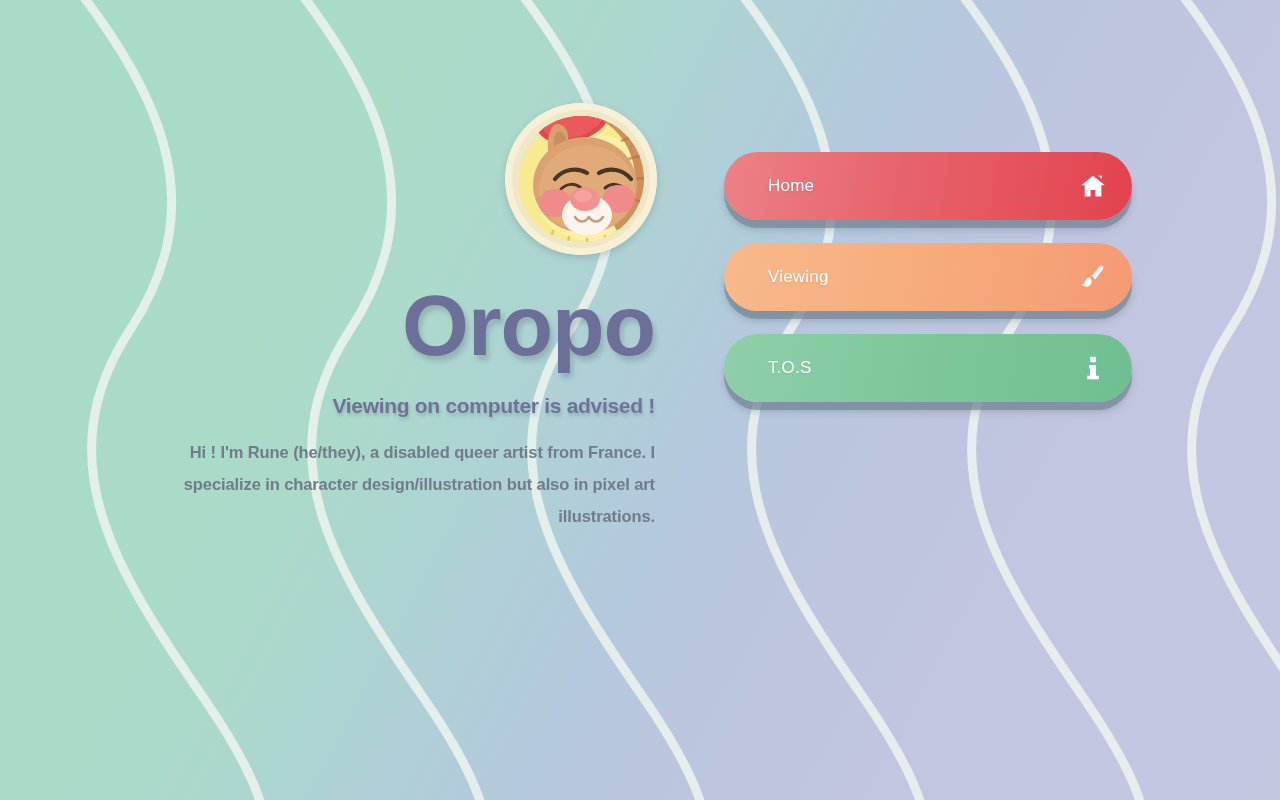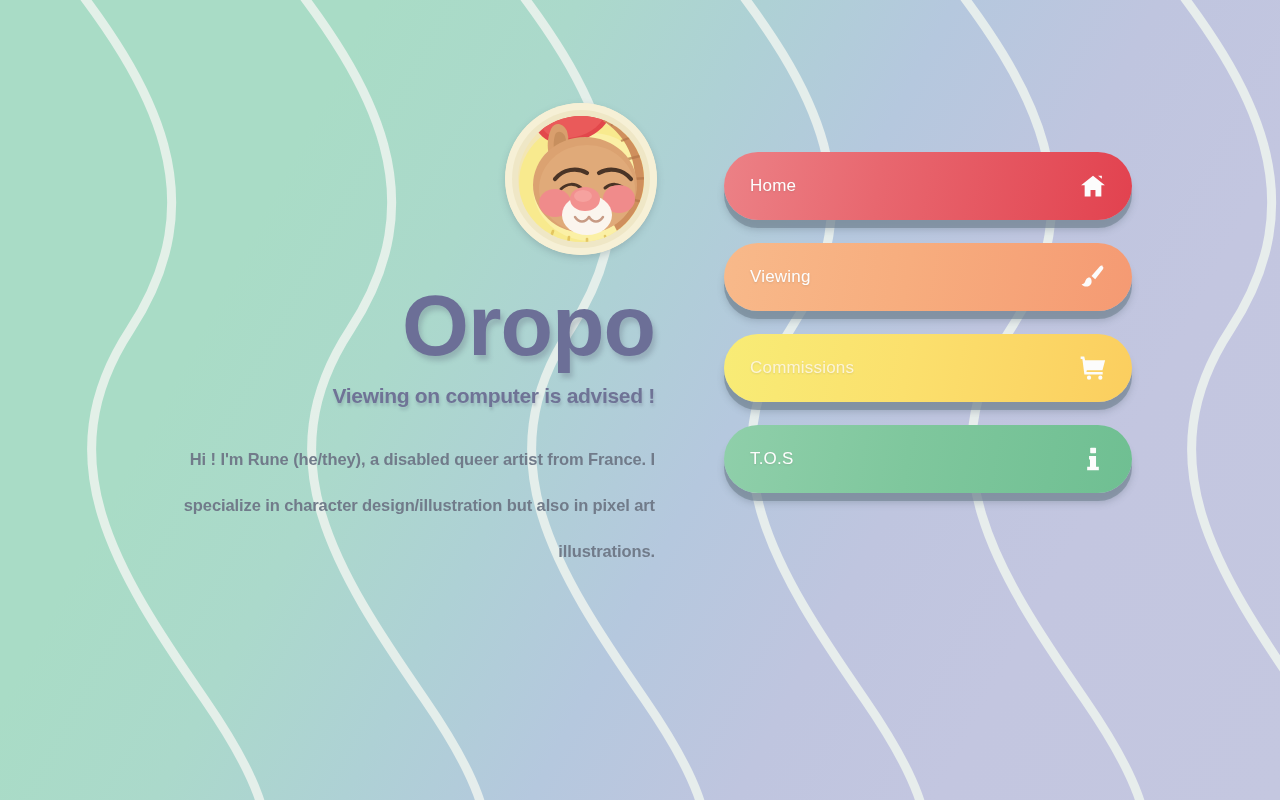--- a/index.html
+++ b/index.html
@@ -70,39 +70,39 @@
     font-weight: 700;
     letter-spacing: -1px;
     line-height: 1;
     color: #6c6f97;
     text-shadow: 3px 5px 5px rgba(98,110,128,0.33);
   }
 
   #subtitle {
     position: absolute;
     left: 0;
-    top: 384px;
+    top: 394px;
     width: 655px;
     text-align: right;
     font-size: 21px;
     font-weight: 700;
     letter-spacing: -0.3px;
     color: #6f7396;
     text-shadow: 1px 3px 3px rgba(98,110,128,0.3);
   }
 
   #bio {
     position: absolute;
     left: 155px;
     top: 436px;
     width: 500px;
     text-align: right;
     font-size: 16.5px;
     font-weight: 700;
-    line-height: 46px;
+    line-height: 32px;
     color: #717b8a;
     letter-spacing: -0.1px;
   }
 
   #contact {
     position: absolute;
     left: 0;
     top: 560px;
     width: 1280px;
     text-align: center;
@@ -145,21 +145,21 @@
     cursor: pointer;
     font-family: "Liberation Sans", sans-serif;
     text-align: left;
     padding: 0 22px 0 34px;
     box-shadow: 0 8px 0 0 rgba(113,131,146,0.62),
                 0 10px 7px 0 rgba(90,105,120,0.30);
   }
 
   .nav-btn .nav-label {
     position: absolute;
-    left: 26px;
+    left: 44px;
     top: 50%;
     transform: translateY(-50%);
     font-size: 17px;
     font-weight: 400;
     color: #fdfdfd;
     letter-spacing: 0.2px;
     text-shadow: 0 1px 2px rgba(120,110,100,0.22);
   }
 
   .nav-btn .nav-icon {
@@ -286,30 +286,20 @@
     <button class="nav-btn" id="btn-gallery">
       <span class="nav-label">Viewing</span>
       <span class="nav-icon">
         <svg width="28" height="28" viewBox="0 0 24 24">
           <path d="M20.8 2.6c-.9-.8-2.2-.6-3 .3l-7.1 8.3 3.2 2.8 6.6-8.7c.7-.9.6-2.1-.7-2.7z"></path>
           <path d="M9.6 12.6c-1.3-.3-2.6.2-3.4 1.3-.9 1.2-.7 2.4-1.8 3.4-.6.5-1.4.8-2.2.9 1 1.3 2.6 2.1 4.3 2 2.3-.1 4.2-1.9 4.3-4.2.1-1.3-.4-2.5-1.2-3.4z"></path>
         </svg>
       </span>
     </button>
 
-    <button class="nav-btn" id="btn-commissions">
-      <span class="nav-label">Commissions</span>
-      <span class="nav-icon">
-        <svg width="28" height="28" viewBox="0 0 24 24">
-          <path d="M1.4 2.2h3.1l.7 3.1h17.2l-2.3 8.6H6.7l-.3 1.5h13.9v2.1H4.6L2.9 4.3H1.4V2.2z"></path>
-          <circle cx="8.6" cy="20.3" r="1.8"></circle>
-          <circle cx="18.3" cy="20.3" r="1.8"></circle>
-        </svg>
-      </span>
-    </button>
 
     <button class="nav-btn" id="btn-tos">
       <span class="nav-label">T.O.S</span>
       <span class="nav-icon">
         <svg width="28" height="28" viewBox="0 0 24 24">
           <rect x="9.6" y="2.4" width="5" height="4.6" rx="0.6"></rect>
           <path d="M8.6 9.4h6v9.2h2.4v3H7v-3h2.4V12.4H8.6v-3z"></path>
         </svg>
       </span>
     </button>

